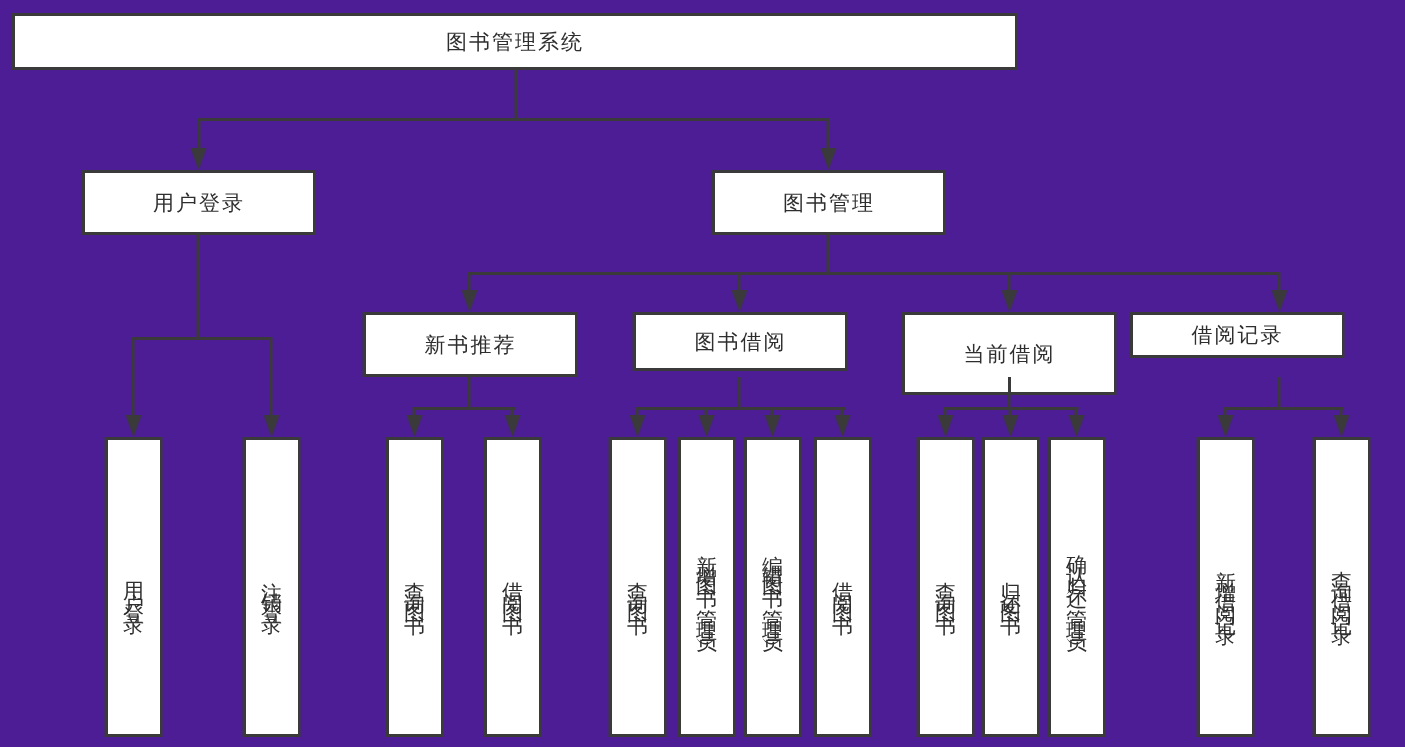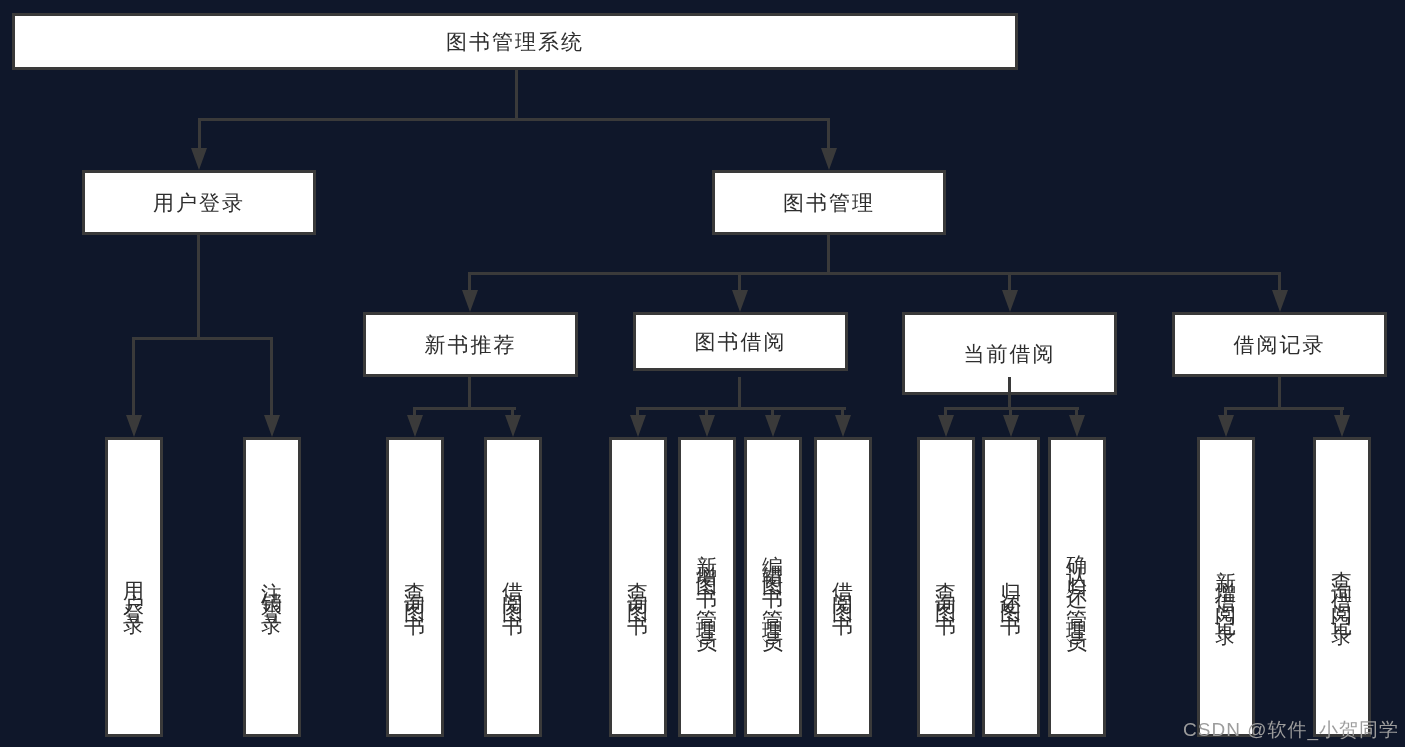--- a/index.html
+++ b/index.html
@@ -4,21 +4,21 @@
 <style>
   html, body {
     margin: 0;
     padding: 0;
     background: #ffffff;
   }
   .canvas {
     position: relative;
     width: 1405px;
     height: 747px;
-    background: #0f172a;
+    background: #4c1d95;
     font-family: "Liberation Sans", sans-serif;
     overflow: hidden;
   }
   .box {
     position: absolute;
     box-sizing: border-box;
     border: 3px solid #3a3a3a;
     background: #ffffff;
     display: flex;
     align-items: center;
@@ -85,21 +85,21 @@
 
   <div class="box" style="left:363px;top:312px;width:215px;height:65px">
     <span class="hlabel">新书推荐</span>
   </div>
   <div class="box" style="left:633px;top:312px;width:215px;height:59px">
     <span class="hlabel">图书借阅</span>
   </div>
   <div class="box" style="left:902px;top:312px;width:215px;height:83px">
     <span class="hlabel">当前借阅</span>
   </div>
-  <div class="box" style="left:1172px;top:312px;width:215px;height:65px">
+  <div class="box" style="left:1130px;top:312px;width:215px;height:46px">
     <span class="hlabel">借阅记录</span>
   </div>
 
   <div class="box" style="left:105px;top:437px;width:58px;height:300px">
     <span class="vlabel">用户登录</span>
   </div>
   <div class="box" style="left:243px;top:437px;width:58px;height:300px">
     <span class="vlabel">注销登录</span>
   </div>
 
@@ -192,15 +192,14 @@
   <div class="vline" style="left:1075px;top:407px;height:12px"></div>
   <div class="arrow" style="left:1069px;top:415px"></div>
 
   <div class="vline" style="left:1278px;top:377px;height:33px"></div>
   <div class="hline" style="left:1224px;top:407px;width:120px"></div>
   <div class="vline" style="left:1224px;top:407px;height:12px"></div>
   <div class="arrow" style="left:1218px;top:415px"></div>
   <div class="vline" style="left:1340px;top:407px;height:12px"></div>
   <div class="arrow" style="left:1334px;top:415px"></div>
 
-  <div class="watermark">CSDN @软件_小贺同学</div>
 
 </div>
 
 </body></html>

